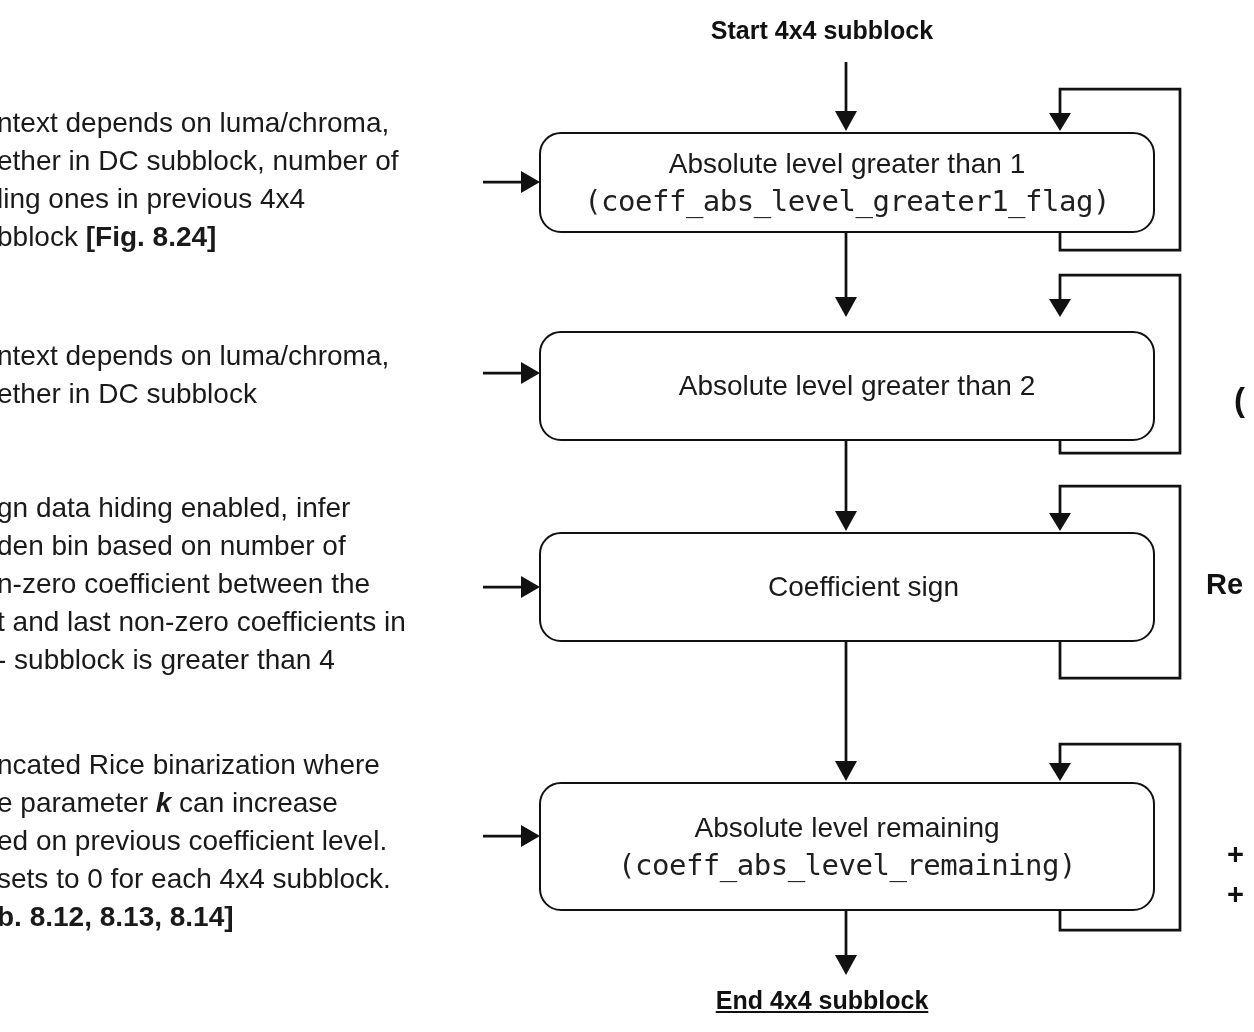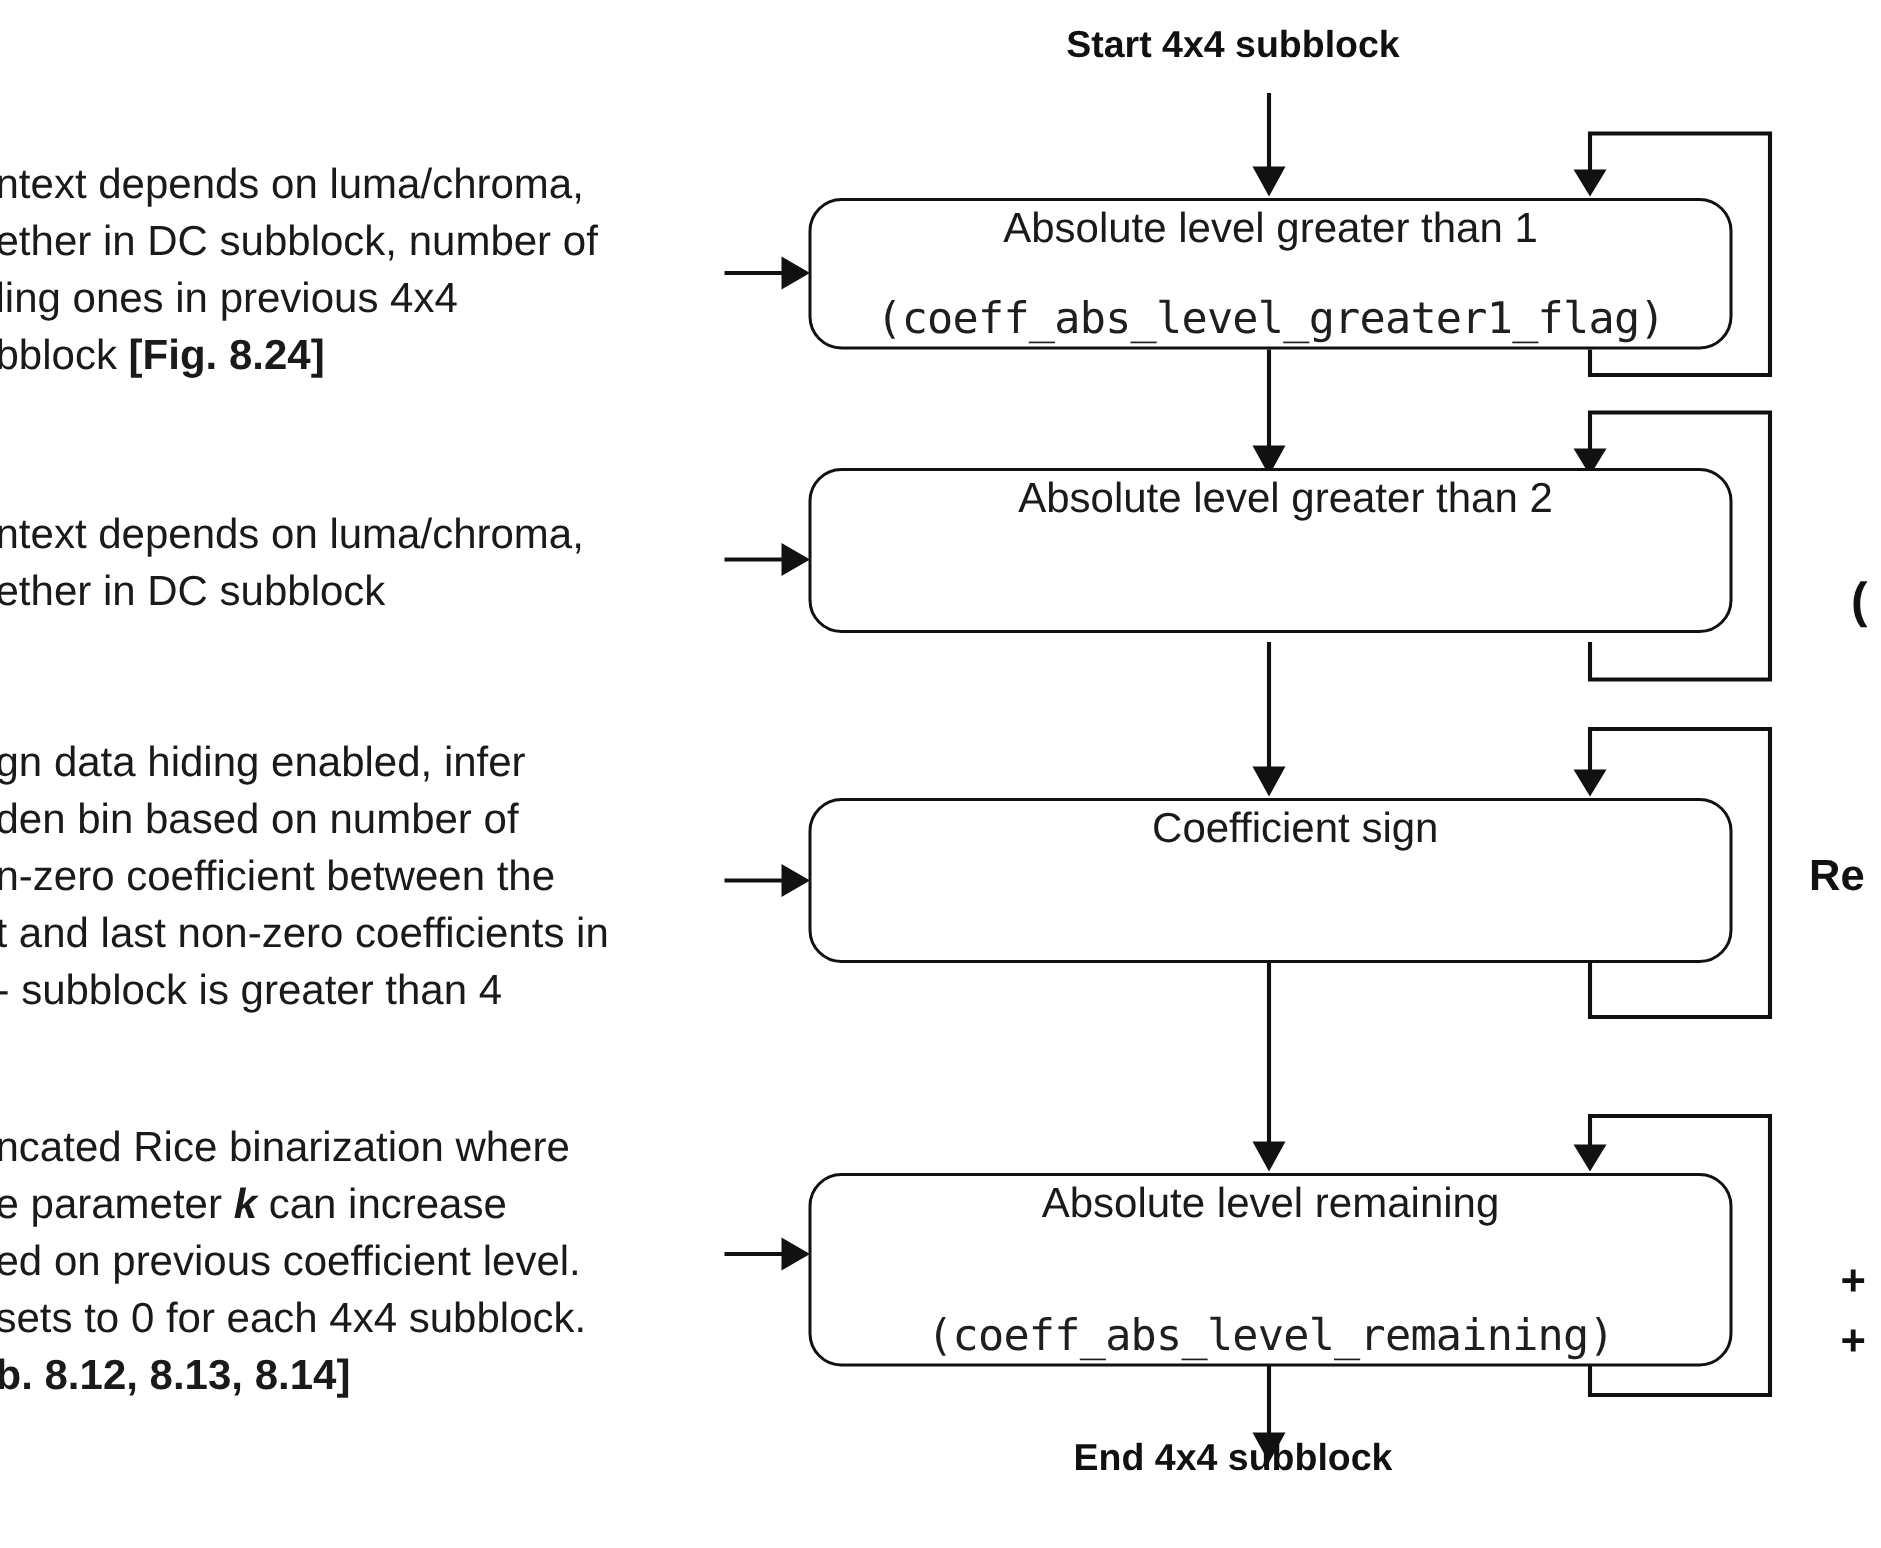--- a/index.html
+++ b/index.html
@@ -6,30 +6,30 @@
   #stage{
     position:relative;width:1254px;height:1032px;background:#ffffff;overflow:hidden;
     font-family:"Liberation Sans",sans-serif;color:#151515;
   }
   
   .flow-label{
     position:absolute;font-weight:bold;font-size:25px;text-align:center;
     white-space:nowrap;color:#111;
   }
   #start-label{left:599px;top:16px;width:446px;}
-  #end-label{left:599px;top:958px;width:446px;}
+  #end-label{left:599px;top:986px;width:446px;text-decoration:underline;}
   
   .node{
     position:absolute;left:539px;width:616px;
     border:2.5px solid #111;border-radius:22px;background:#fff;
-    display:flex;flex-direction:column;align-items:center;justify-content:space-between;
+    display:flex;flex-direction:column;align-items:center;justify-content:center;
     box-sizing:border-box;
   }
   #node-0{top:132px;height:101px;}
-  #node-1{top:312px;height:110px;padding-left:20px;}
+  #node-1{top:331px;height:110px;padding-left:20px;}
   #node-2{top:532px;height:110px;padding-left:33px;}
   #node-3{top:782px;height:129px;}
   .node-label{font-size:28px;line-height:36px;color:#1a1a1a;white-space:nowrap;}
   .node-syntax{
     font-family:"DejaVu Sans Mono","Liberation Mono",monospace;
     font-size:29px;line-height:38px;color:#1f1f1f;white-space:nowrap;letter-spacing:-0.5px;
   }
   
   .annotation{
     position:absolute;left:-3px;width:470px;font-size:28px;line-height:38px;

